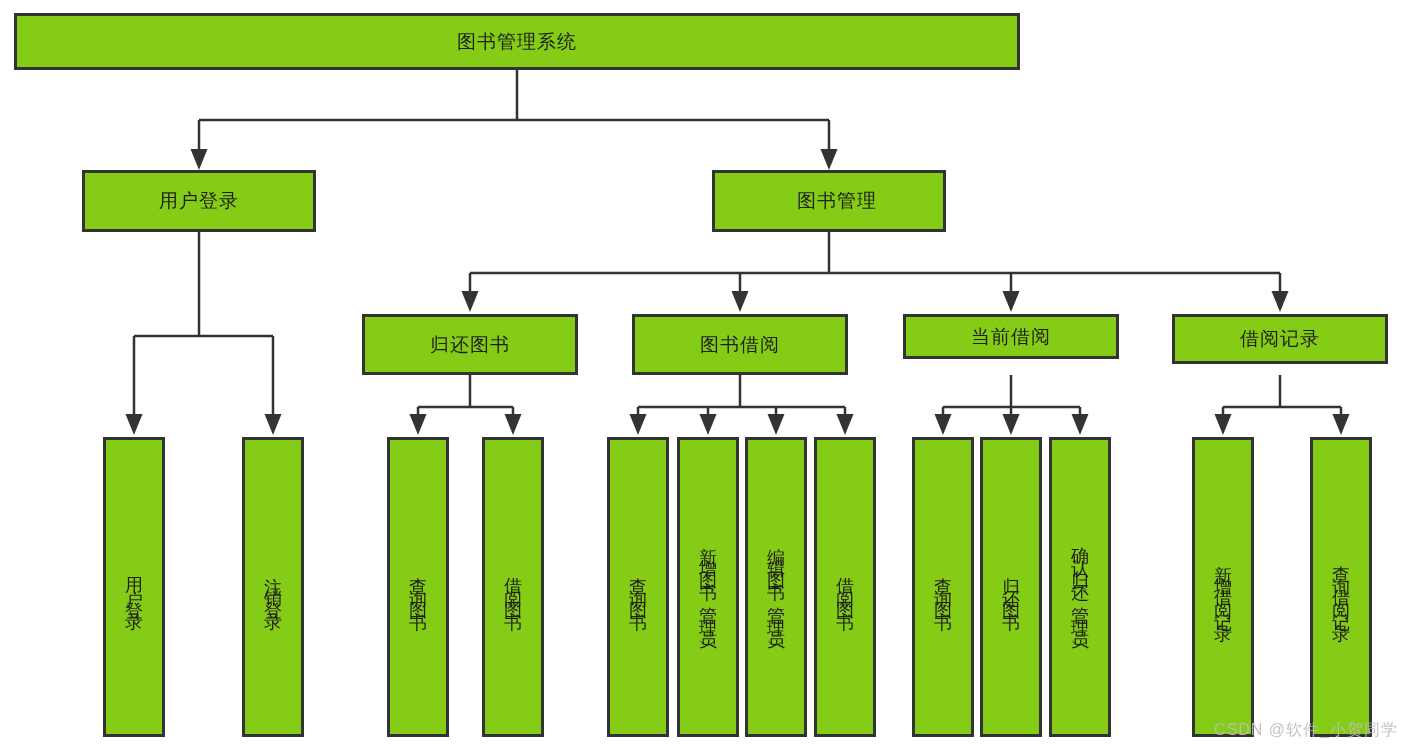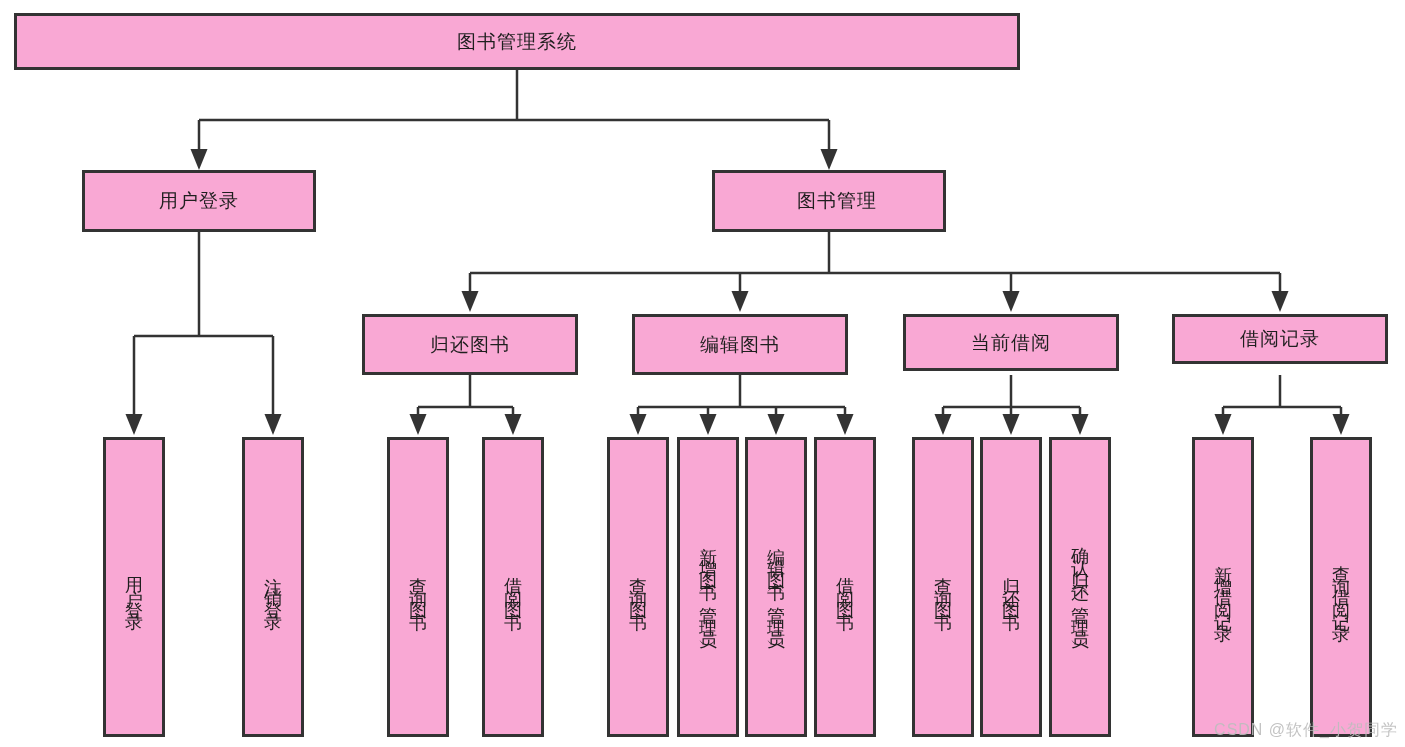--- a/index.html
+++ b/index.html
@@ -22,21 +22,21 @@
     overflow:hidden;
   }
   #connectors{
     position:absolute;
     left:0;top:0;
     width:1405px;height:747px;
     pointer-events:none;
   }
   .node{
     position:absolute;
-    background:#f9a8d4;
+    background:#84cc16;
     border:3px solid var(--line);
     display:flex;
     align-items:center;
     justify-content:center;
   }
   .hbox span{
     font-size:19px;
     letter-spacing:1px;
     white-space:nowrap;
   }
@@ -127,23 +127,23 @@
     <span>用户登录</span>
   </div>
   <div class="node hbox" style="left:712px;top:170px;width:234px;height:62px;padding-left:16px;">
     <span>图书管理</span>
   </div>
 
   <div class="node hbox" style="left:362px;top:314px;width:216px;height:61px;">
     <span>归还图书</span>
   </div>
   <div class="node hbox" style="left:632px;top:314px;width:216px;height:61px;">
-    <span>编辑图书</span>
+    <span>图书借阅</span>
   </div>
-  <div class="node hbox" style="left:903px;top:314px;width:216px;height:57px;">
+  <div class="node hbox" style="left:903px;top:314px;width:216px;height:45px;">
     <span>当前借阅</span>
   </div>
   <div class="node hbox" style="left:1172px;top:314px;width:216px;height:50px;">
     <span>借阅记录</span>
   </div>
 
   <div class="node vbox" style="left:103px;top:437px;width:62px;height:300px;">
     <span>用户登录</span>
   </div>
   <div class="node vbox" style="left:242px;top:437px;width:62px;height:300px;">

